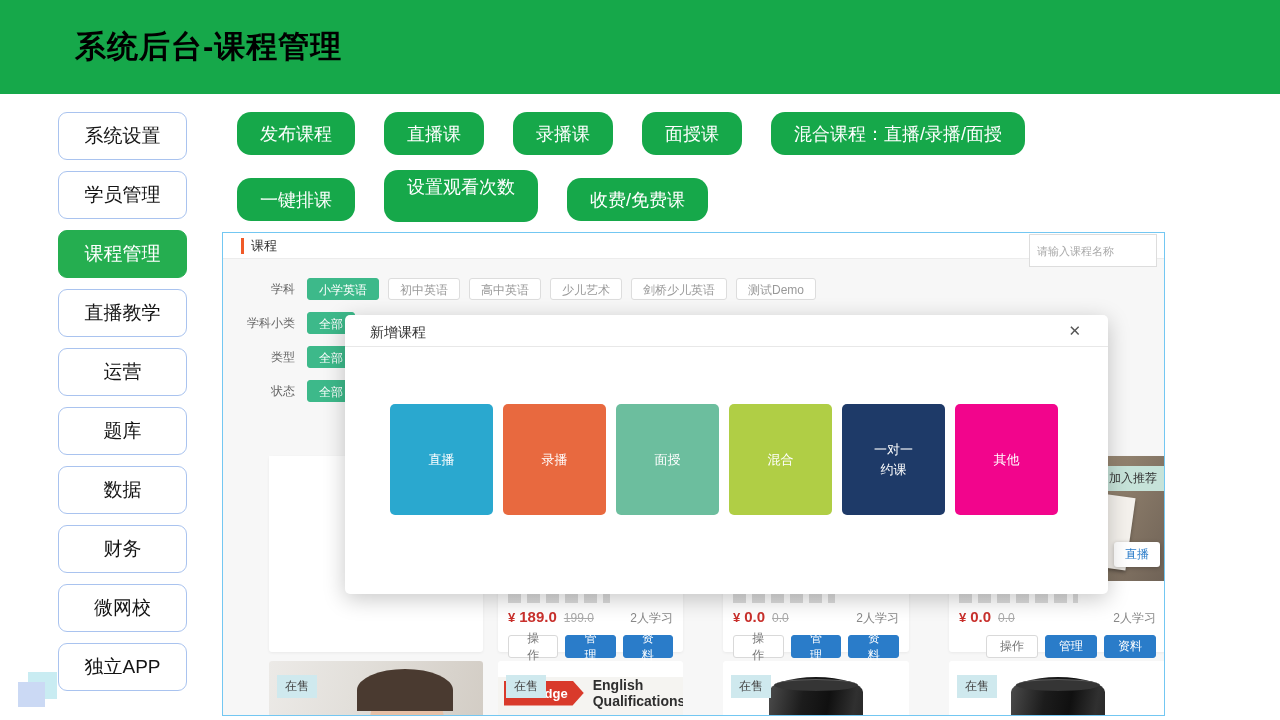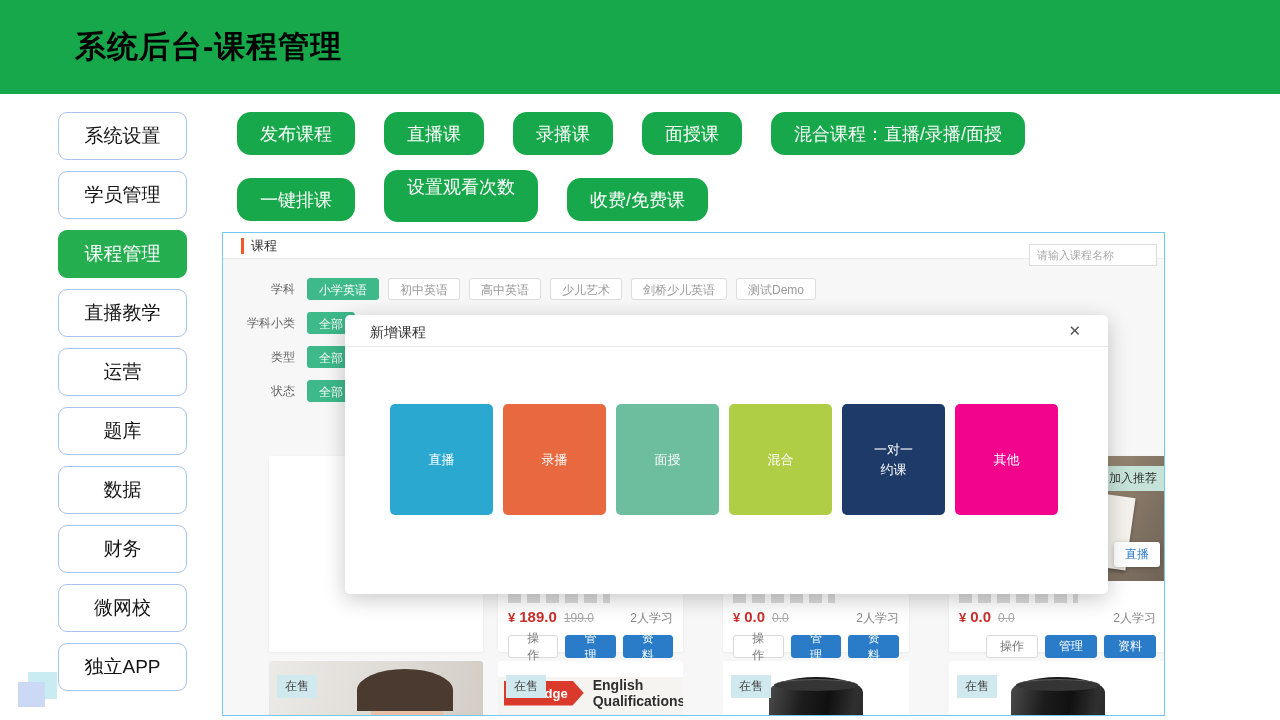--- a/index.html
+++ b/index.html
@@ -18,21 +18,21 @@
   
   .gbtn { background:#16A84A; color:#fff; border:none; border-radius:14px; height:43px; font-size:18px; padding:0 23px; display:flex; align-items:center; justify-content:center; cursor:pointer; font-family:inherit; }
   #btn-row1 { position:absolute; left:237px; top:112px; display:flex; gap:29px; }
   #btn-row2 { position:absolute; left:237px; top:178px; display:flex; gap:29px; align-items:flex-start; }
   .gbtn.tall { height:52px; margin-top:-8px; align-items:flex-start; padding-top:5px; }
 
   
   #panel { position:absolute; left:222px; top:232px; width:943px; height:484px; background:#F7F7F7; border:1px solid #73C7F2; overflow:hidden; }
   #panel-head { position:absolute; left:0; top:0; width:100%; height:26px; background:#fff; border-bottom:1px solid #ececec; }
   #panel-title { position:absolute; left:18px; top:5px; font-size:13px; color:#333; border-left:3px solid #F05A28; padding-left:7px; line-height:16px; }
-  #course-search { position:absolute; right:7px; top:11px; width:128px; height:22px; border:1px solid #ddd; font-size:11px; padding:0 7px; color:#555; outline:none; }
+  #course-search { position:absolute; right:7px; top:1px; width:128px; height:33px; border:1px solid #ddd; font-size:11px; padding:0 7px; color:#555; outline:none; }
   #course-search::placeholder { color:#aaa; }
 
   
   .f-row { position:absolute; left:0; display:flex; align-items:center; height:22px; }
   .f-label { width:72px; text-align:right; margin-right:12px; font-size:12px; color:#666; }
   .f-badge { height:22px; line-height:22px; padding:0 11px; font-size:12px; border-radius:3px; margin-right:9px; cursor:pointer; background:#fff; border:1px solid #ddd; color:#999; }
   .f-badge.active { background:#3DB98A; border-color:#3DB98A; color:#fff; }
 
   
   .cardA { position:absolute; top:223px; height:196px; background:#fff; border-radius:3px; box-shadow:0 1px 3px rgba(0,0,0,.06); cursor:pointer; }

